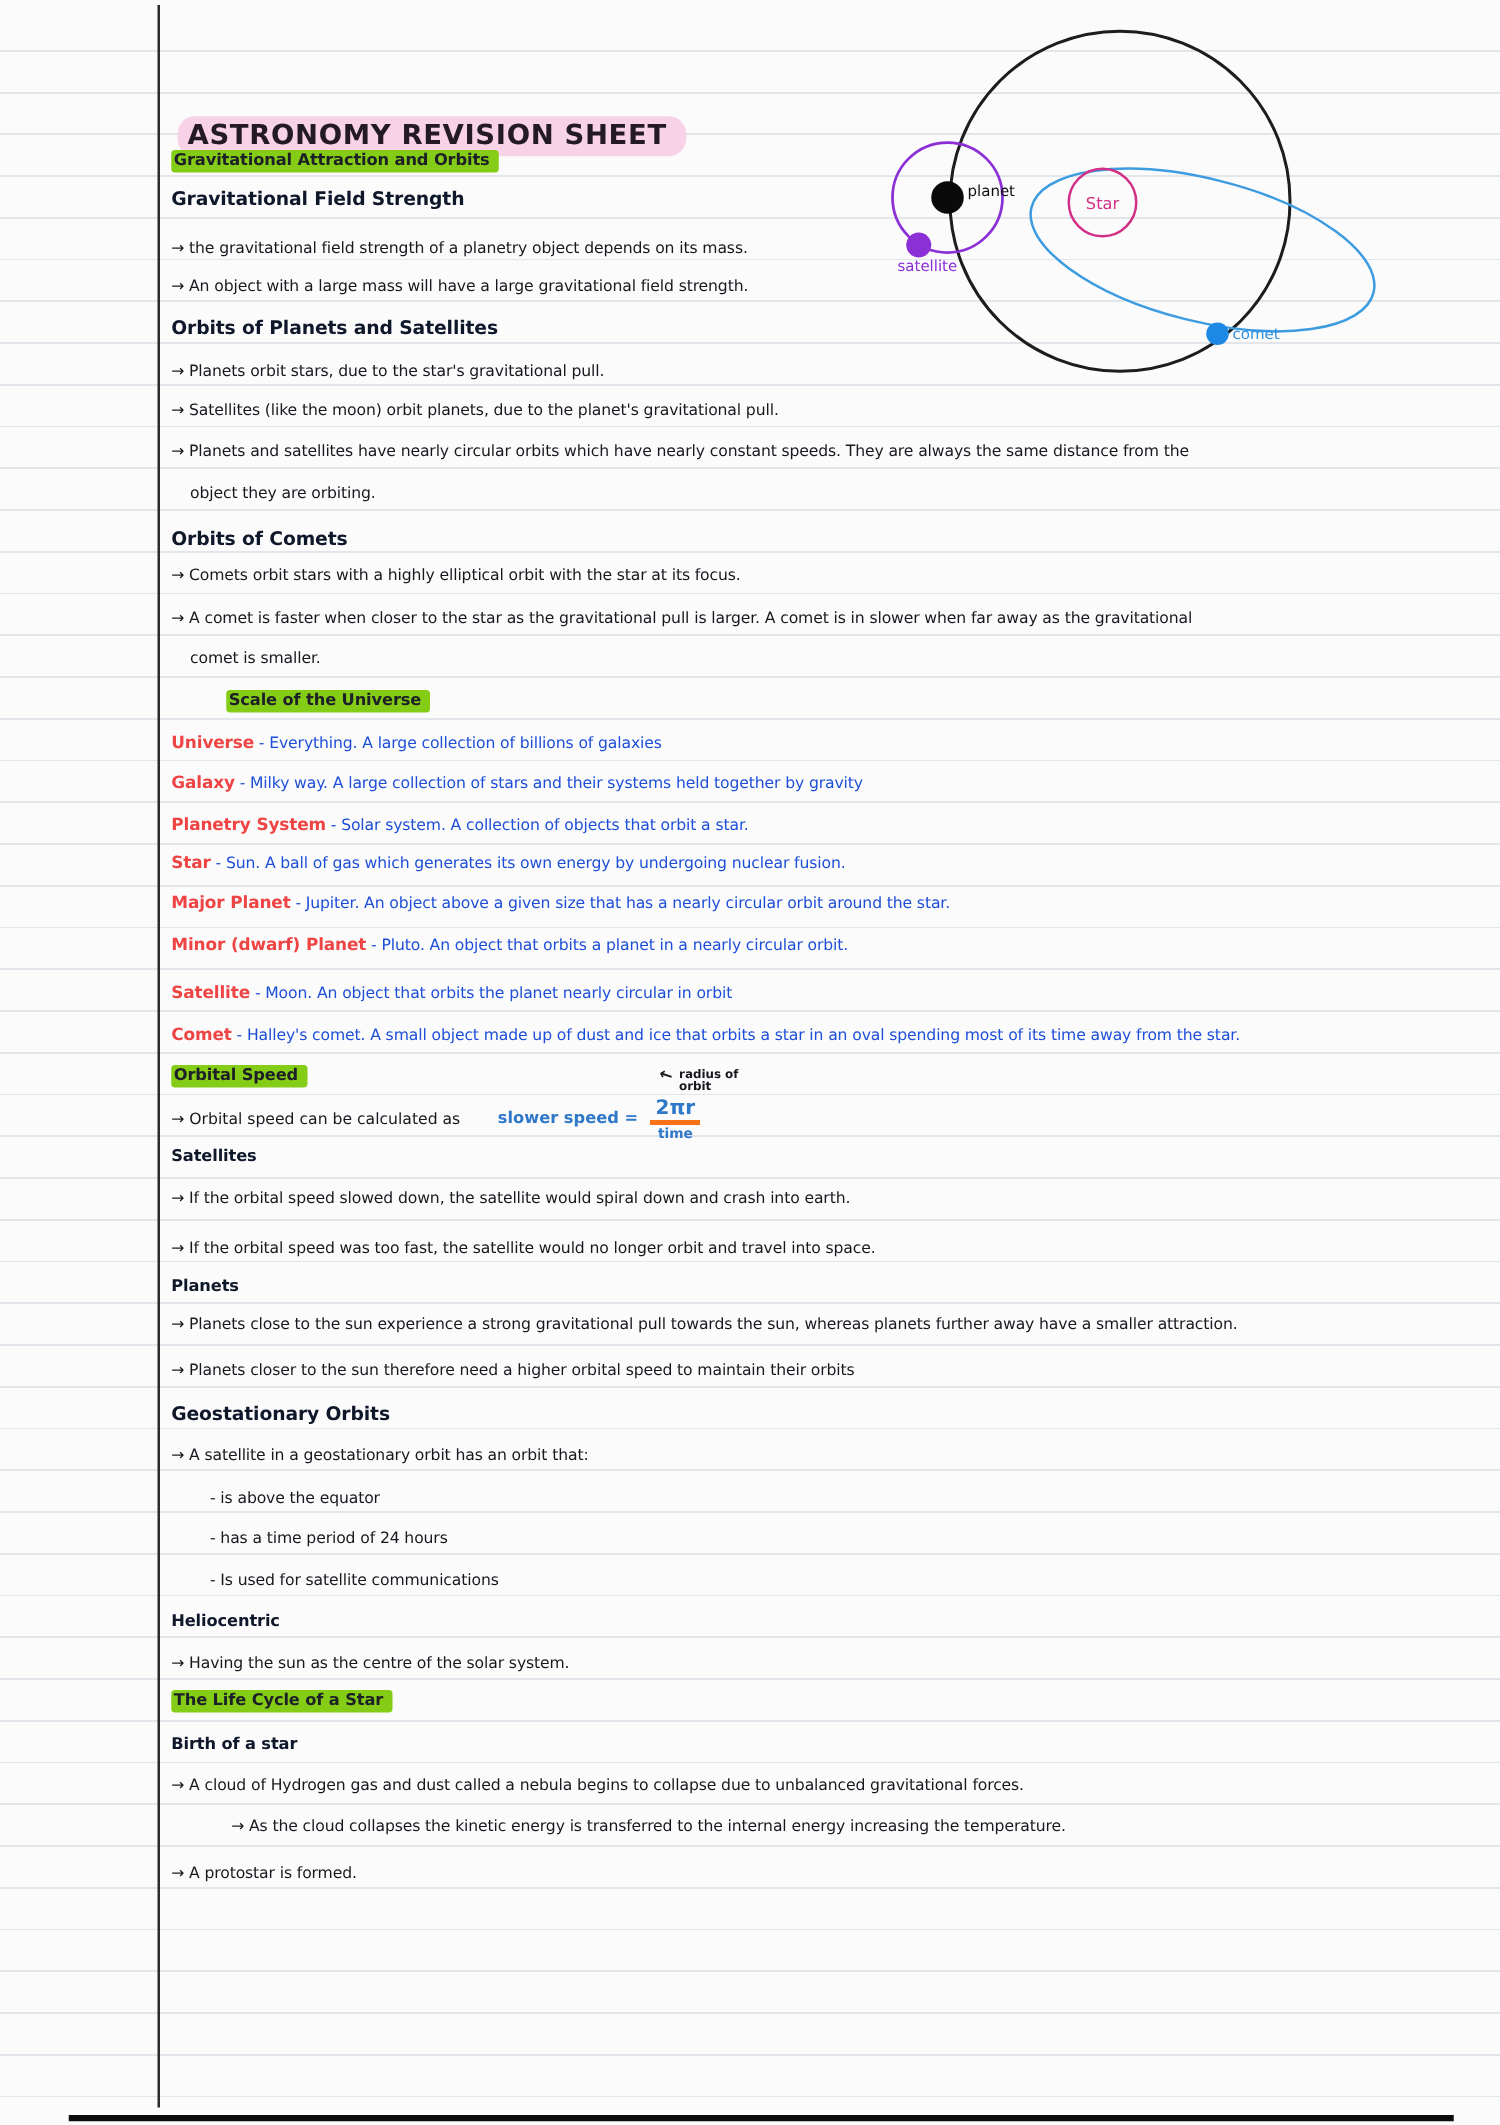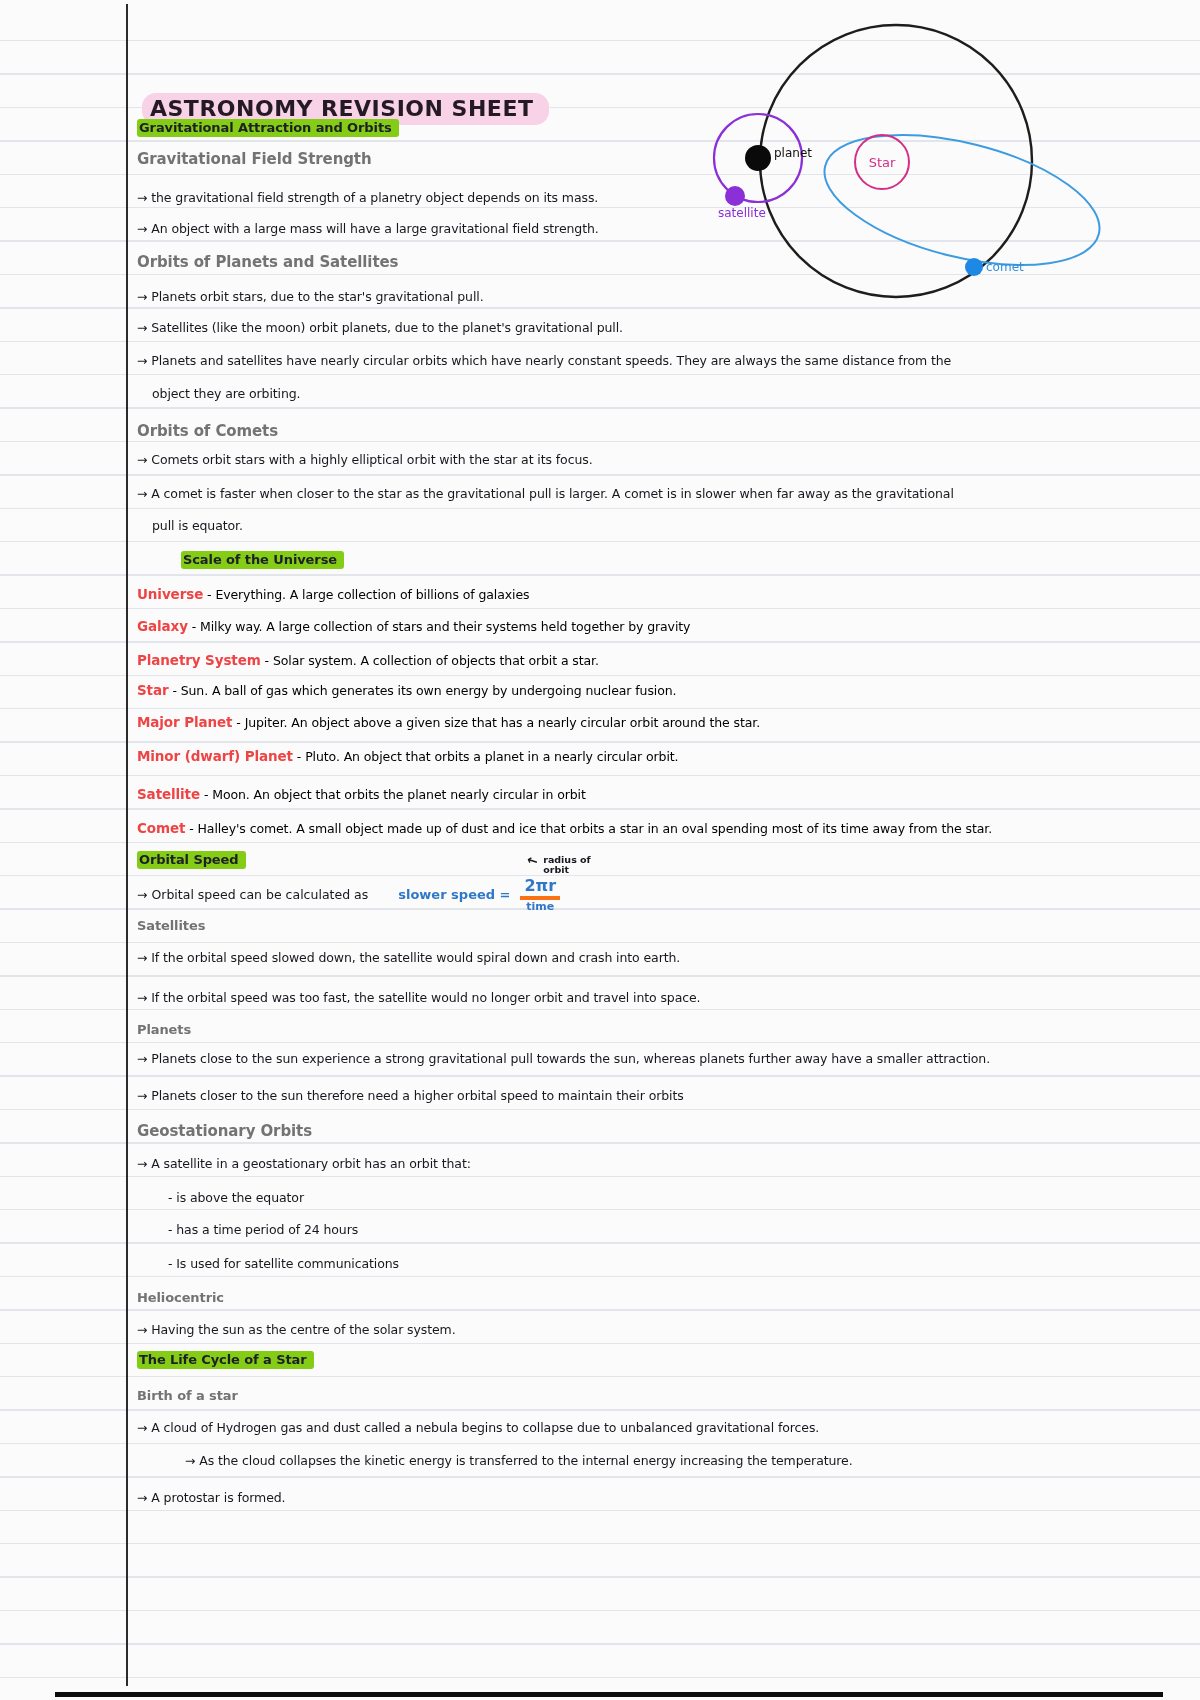--- a/index.html
+++ b/index.html
@@ -20,26 +20,26 @@
   .page-title{
     position:absolute;left:142px;top:78px;
     font-size:22px;font-weight:bold;letter-spacing:.5px;color:#241a26;
     background:#f8d2e6;border-radius:14px;padding:3px 16px 4px 8px;white-space:nowrap;
   }
 
   .line{position:absolute;left:137px;white-space:nowrap;color:#17171d;
         font-size:12.5px;letter-spacing:-.1px;}
   .line.section-blue span{background:#84cc16;padding:1px 7px 2px 2px;border-radius:3px;
         font-weight:600;font-size:13px;color:#1d2026;}
-  .line.heading-pink{color:#737373;font-size:15px;font-weight:600;}
+  .line.heading-pink{color:#0f172a;font-size:15px;font-weight:600;}
   .line.heading-pink.sm{font-size:13px;}
   .line.cont{left:152px;}
   .line.sub{left:168px;}
   .line.def .pink{color:#ef4444;font-size:13.5px;font-weight:600;}
-  .line.def .ink{color:#000000;}
+  .line.def .ink{color:#1d4ed8;}
 
   
   .eq-line{position:absolute;left:137px;top:878px;font-size:12.5px;color:#17171d;white-space:nowrap;}
   .eq-lead{margin-right:26px;}
   .eq-blue{color:#2f78c8;font-size:13px;font-weight:600;}
   .frac{display:inline-block;vertical-align:middle;text-align:center;color:#2f78c8;
         font-weight:600;margin-left:6px;line-height:1.05;}
   .frac .num{display:block;border-bottom:4px solid #f97316;padding:0 4px 1px;font-size:16px;}
   .frac .den{display:block;font-size:11px;padding-top:1px;}
   .eq-annot{position:absolute;left:527px;top:855px;font-size:9.5px;line-height:10px;
@@ -79,21 +79,21 @@
     <div class="line body" style="top: 190px;"><span>→ the gravitational field strength of a planetry object depends on its mass.</span></div>
     <div class="line body" style="top: 221px;"><span>→ An object with a large mass will have a large gravitational field strength.</span></div>
     <div class="line heading-pink" style="top: 253px;"><span>Orbits of Planets and Satellites</span></div>
     <div class="line body" style="top: 289px;"><span>→ Planets orbit stars, due to the star's gravitational pull.</span></div>
     <div class="line body" style="top: 320px;"><span>→ Satellites (like the moon) orbit planets, due to the planet's gravitational pull.</span></div>
     <div class="line body" style="top: 353px;"><span>→ Planets and satellites have nearly circular orbits which have nearly constant speeds. They are always the same distance from the</span></div>
     <div class="line cont" style="top: 386px;"><span>object they are orbiting.</span></div>
     <div class="line heading-pink" style="top: 422px;"><span>Orbits of Comets</span></div>
     <div class="line body" style="top: 452px;"><span>→ Comets orbit stars with a highly elliptical orbit with the star at its focus.</span></div>
     <div class="line body" style="top: 486px;"><span>→ A comet is faster when closer to the star as the gravitational pull is larger. A comet is in slower when far away as the gravitational</span></div>
-    <div class="line cont" style="top: 518px;"><span>pull is equator.</span></div>
+    <div class="line cont" style="top: 518px;"><span>comet is smaller.</span></div>
     <div class="line section-blue" style="top: 552px; padding-left: 44px;"><span>Scale of the Universe</span></div>
     <div class="line def" style="top: 586px;"><span class="pink">Universe</span><span class="ink"> - Everything. A large collection of billions of galaxies</span></div>
     <div class="line def" style="top: 618px;"><span class="pink">Galaxy</span><span class="ink"> - Milky way. A large collection of stars and their systems held together by gravity</span></div>
     <div class="line def" style="top: 652px;"><span class="pink">Planetry System</span><span class="ink"> - Solar system. A collection of objects that orbit a star.</span></div>
     <div class="line def" style="top: 682px;"><span class="pink">Star</span><span class="ink"> - Sun. A ball of gas which generates its own energy by undergoing nuclear fusion.</span></div>
     <div class="line def" style="top: 714px;"><span class="pink">Major Planet</span><span class="ink"> - Jupiter. An object above a given size that has a nearly circular orbit around the star.</span></div>
     <div class="line def" style="top: 748px;"><span class="pink">Minor (dwarf) Planet</span><span class="ink"> - Pluto. An object that orbits a planet in a nearly circular orbit.</span></div>
     <div class="line def" style="top: 786px;"><span class="pink">Satellite</span><span class="ink"> - Moon. An object that orbits the planet nearly circular in orbit</span></div>
     <div class="line def" style="top: 820px;"><span class="pink">Comet</span><span class="ink"> - Halley's comet. A small object made up of dust and ice that orbits a star in an oval spending most of its time away from the star.</span></div>
     <div class="line section-blue" style="top: 852px;"><span>Orbital Speed</span></div>

